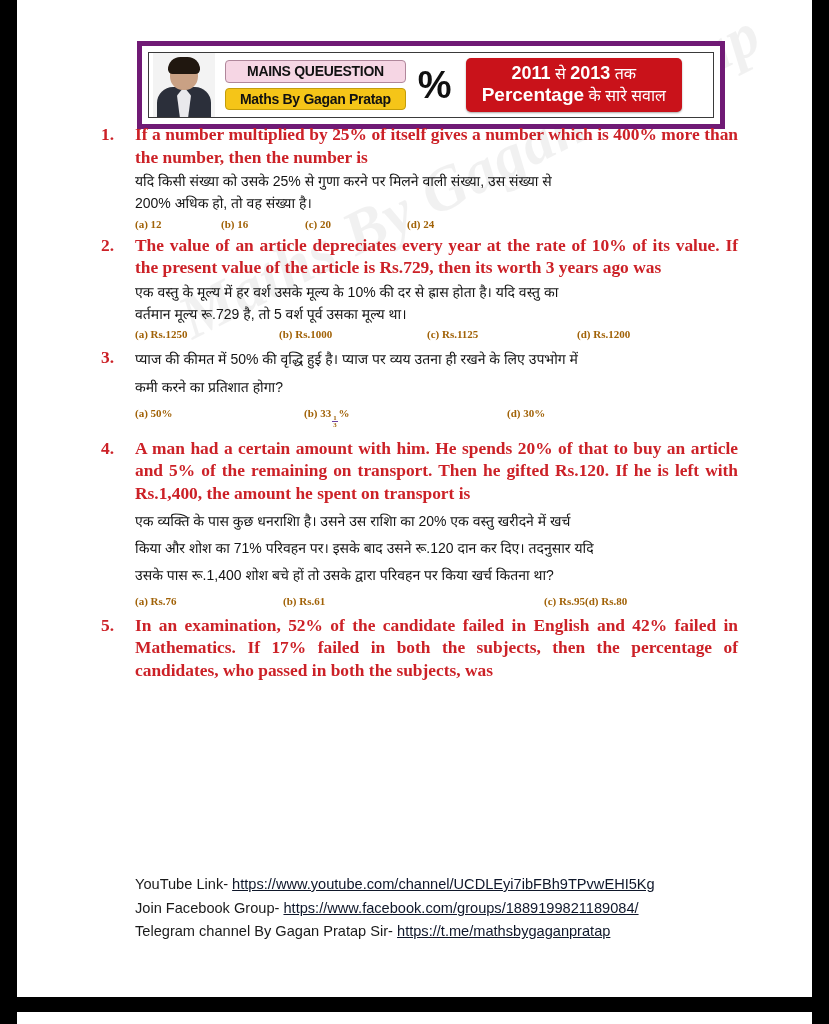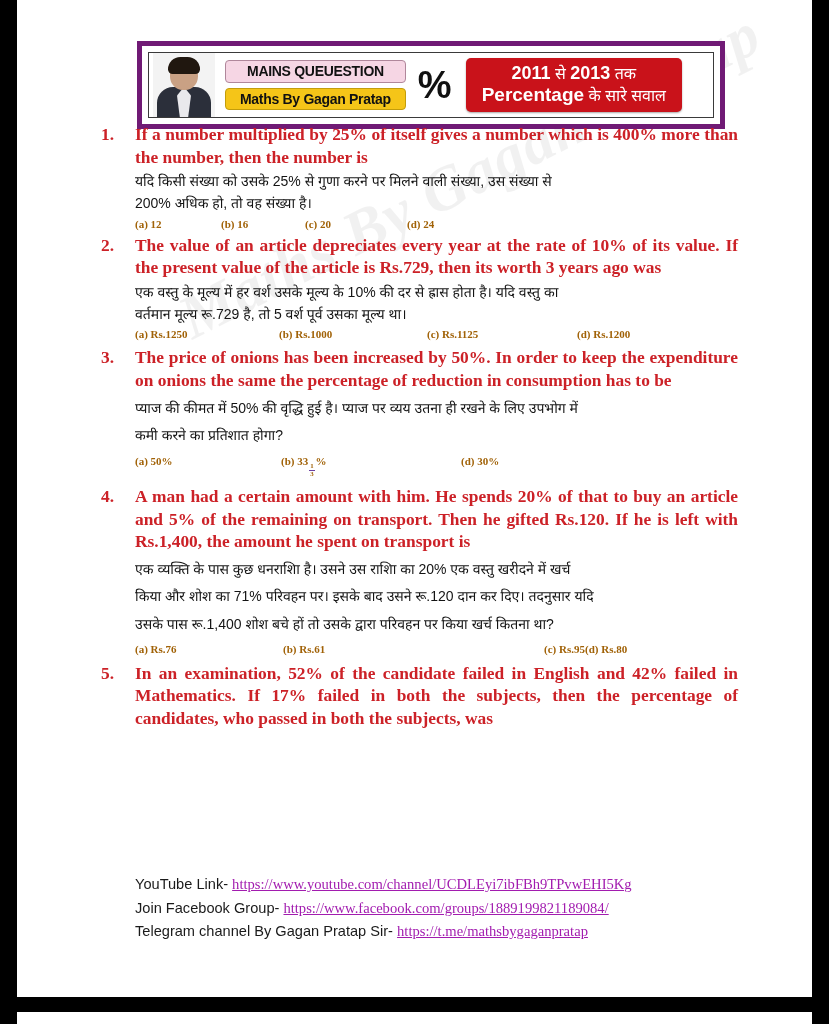--- a/index.html
+++ b/index.html
@@ -239,23 +239,22 @@
   .footer {
     position: absolute;
     left: 118px; top: 873px;
     width: 640px;
     font-family: "Liberation Sans", sans-serif;
     font-size: 14.6px;
     color: #1a1a1a;
     line-height: 1.62;
   }
   .footer a, .footer .link {
-    color: #a21caf;
+    color: #0f172a;
     text-decoration: underline;
-    font-family: Liberation Serif, serif;
   }
 </style>
 </head>
 <body>
 
 <div class="screen">
 
   <div class="page">
 
     <div class="watermark">Maths By Gagan Pratap</div>
@@ -314,27 +313,27 @@
         <div class="opts">
           <span class="opt" style="width:144px;">(a) Rs.1250</span>
           <span class="opt" style="width:148px;">(b) Rs.1000</span>
           <span class="opt" style="width:150px;">(c) Rs.1125</span>
           <span class="opt">(d) Rs.1200</span>
         </div>
       </div>
 
       <div class="q-block" style="margin-top:6px;">
         <div class="q-en">
-          <span class="q-num">3.</span><span>The price of onions has been increased by 50%. In order to keep the expenditure on onions the same the percentage of reduction in consumption has to be</span>
+          <span class="q-num">3.</span>
         </div>
         <div class="q-hi loose" style="margin-right:78px;">
           <div>प्याज की कीमत में 50% की वृद्धि हुई है। प्याज पर व्यय उतना ही रखने के लिए उपभोग में</div>
           <div>कमी करने का प्रतिशात होगा?</div>
         </div>
-        <div class="opts" style="margin-top:6px;">
+        <div class="opts" style="margin-top:6px;gap:23px;">
           <span class="opt" style="width:146px;">(a) 50%</span>
           <span class="opt" style="width:180px;"><span>(b) 33</span><span class="mixfrac">
                 <span class="num">1</span>
                 <span class="den">3</span>
               </span><span>%</span></span>
           <span class="opt">(d) 30%</span>
         </div>
       </div>
 
       <div class="q-block" style="margin-top:8px;">

